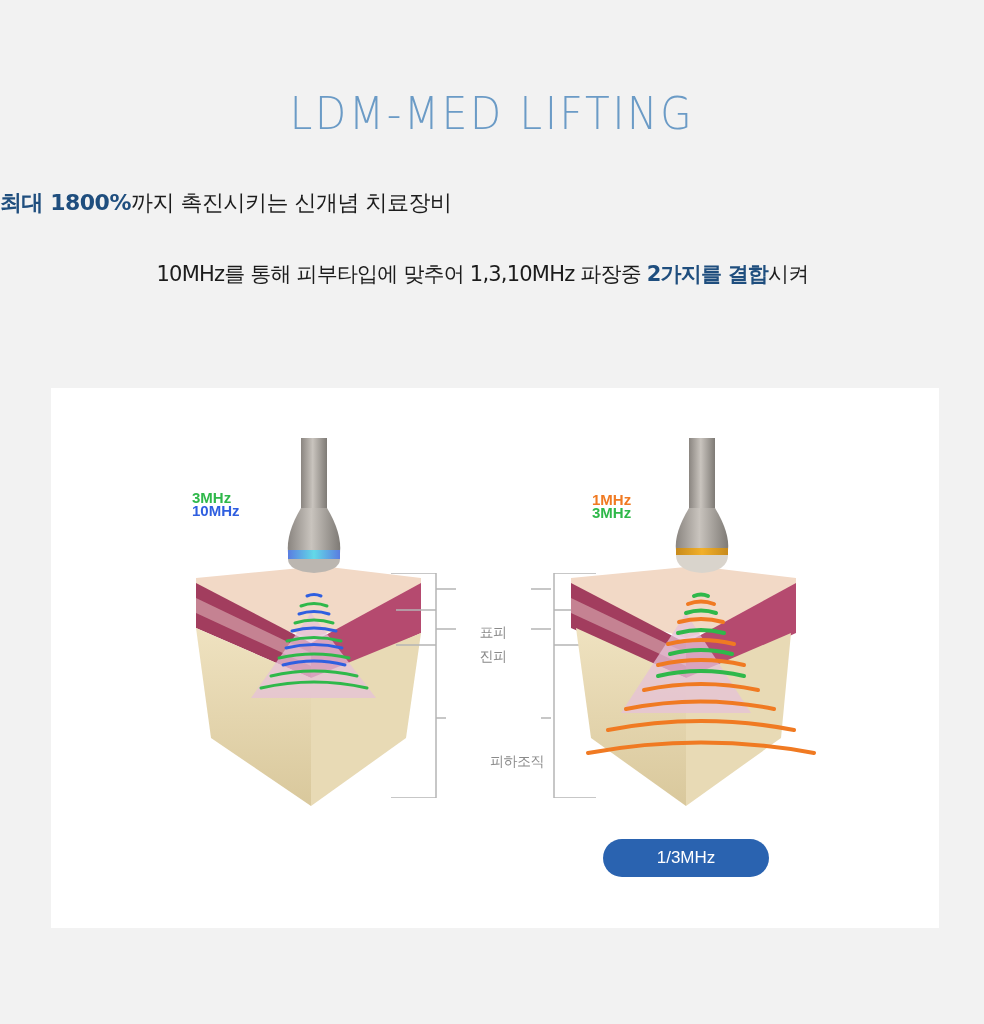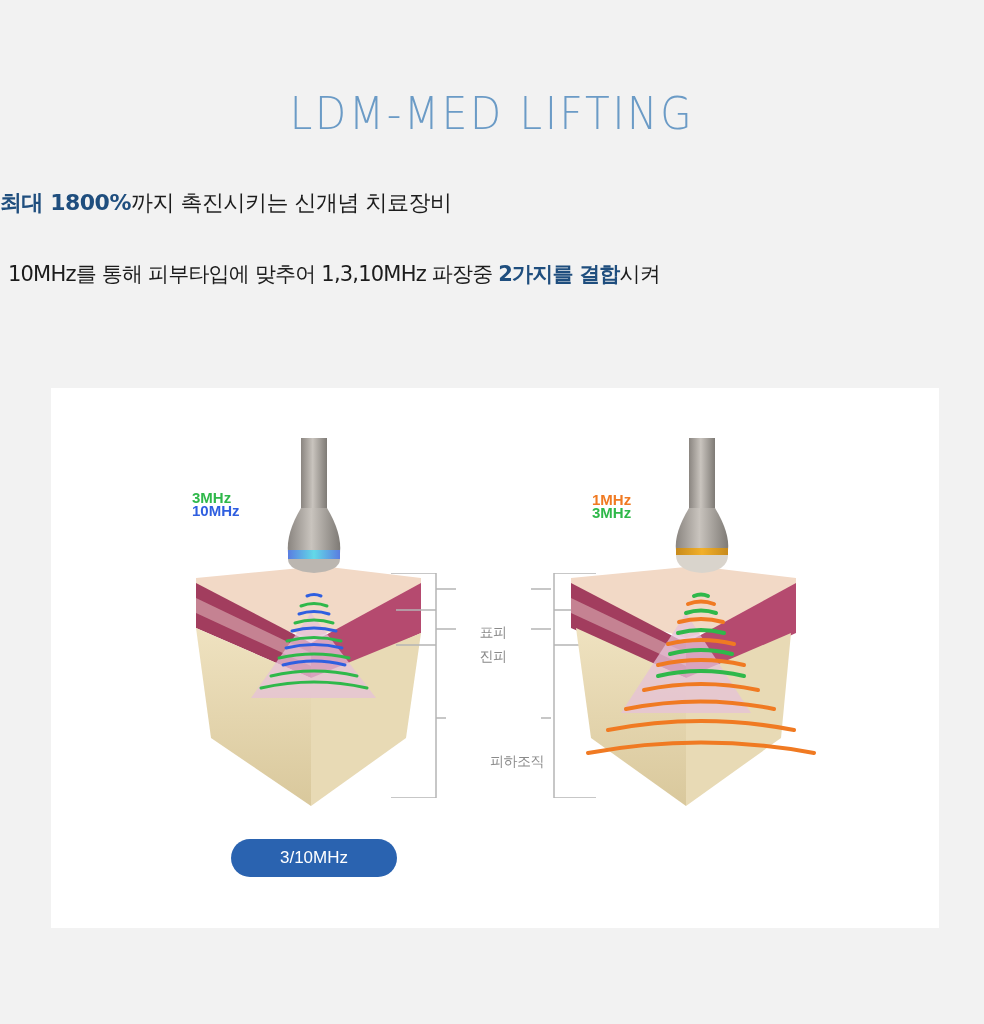--- a/index.html
+++ b/index.html
@@ -10,21 +10,21 @@
   .title {
     position:absolute; top:88px; left:0; width:984px; text-align:center;
     font-family:"DejaVu Sans", sans-serif; font-weight:300; font-size:44px; letter-spacing:3px;
     color:#6b9bc6; transform:scaleX(0.92);
   }
   .lead {
     position:absolute; top:188px; left:0; width:984px; text-align:left;
     font-size:22px; letter-spacing:-0.5px; color:#1c1c1c;
   }
   .desc {
-    position:absolute; top:252px; left:8px; width:965px; 
+    position:absolute; top:252px; left:0; width:965px; text-align:center;
     font-size:21px; line-height:44px; letter-spacing:-0.8px; color:#1c1c1c;
   }
   .hl { color:#1f4e7e; font-weight:bold; }
   .panel {
     position:absolute; left:51px; top:388px; width:888px; height:540px; background:#ffffff;
   }
   .legend { position:absolute; font-family:"Liberation Sans", sans-serif; font-weight:bold; font-size:15px; line-height:13px; }
   .pill {
     position:absolute; width:166px; height:38px; border-radius:19px; background:#2a63b0;
     color:#fff; text-align:center; line-height:38px; font-size:17px; font-family:"Liberation Sans", sans-serif;
@@ -176,14 +176,14 @@
       <path d="M104,216 Q135,208 166,216" stroke="#2fb84a"></path>
       <path d="M92,227 Q135,217 178,227" stroke="#f07a22"></path>
       <path d="M92,238 Q135,228 178,238" stroke="#2fb84a"></path>
       <path d="M78,252 Q135,240 192,252" stroke="#f07a22"></path>
       <path d="M60,271 Q135,256 208,271" stroke="#f07a22"></path>
       <path d="M42,292 Q135,274 228,292" stroke="#f07a22"></path>
       <path d="M22,315 Q135,294 248,315" stroke="#f07a22"></path>
     </g>
   </svg>
 
-  <div class="pill" style="left:180px; top:451px;">3/10MHz</div>
+  <div class="pill" style="left:552px; top:451px;">1/3MHz</div>
 </div>
 
 </body></html>

